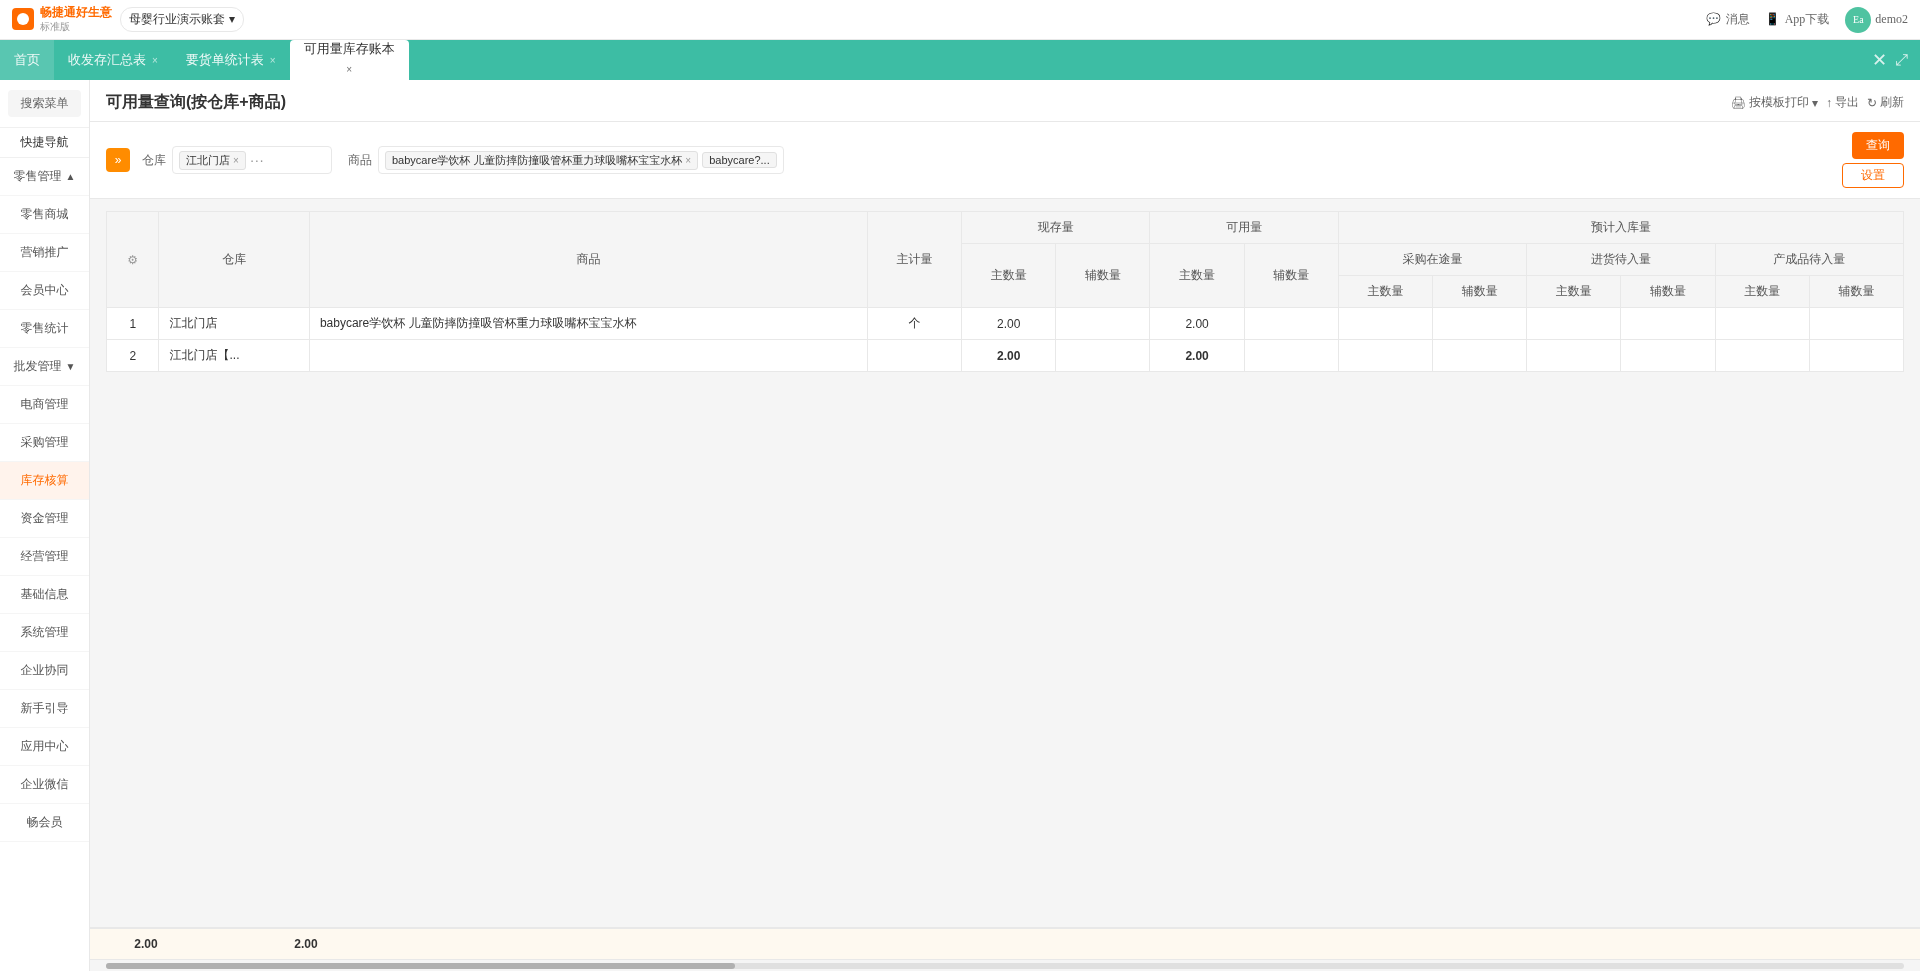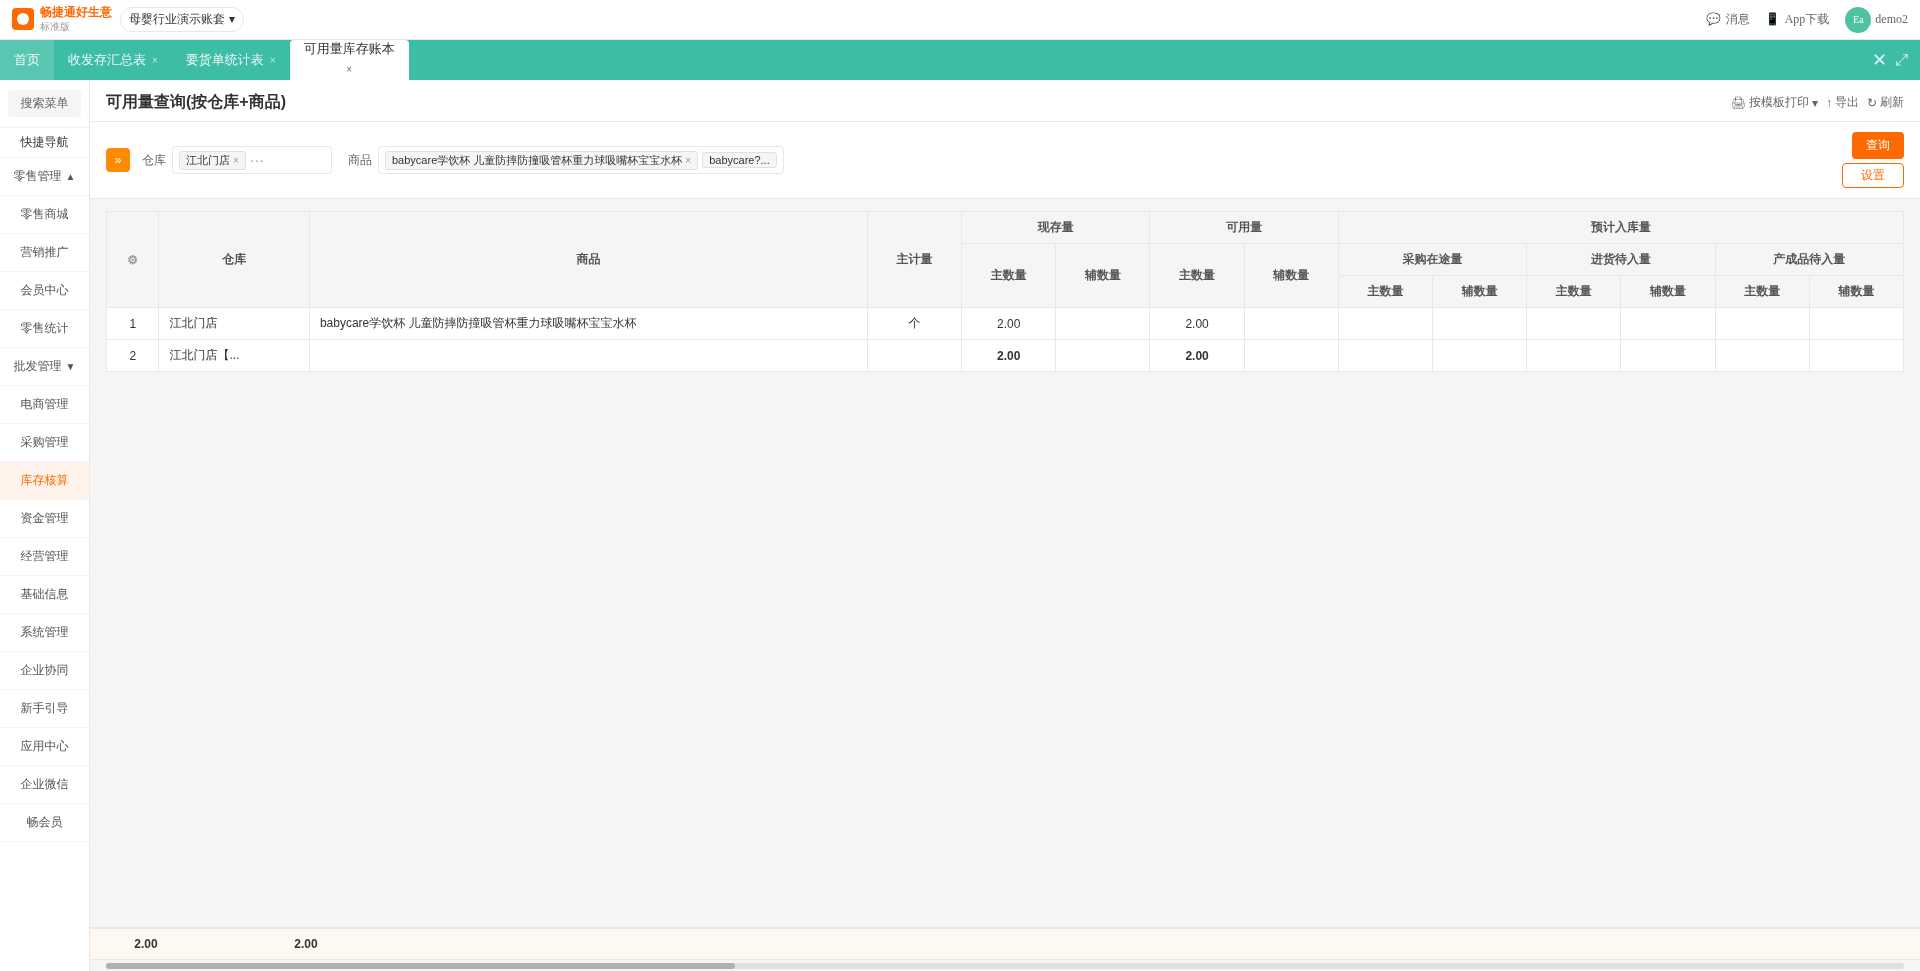--- a/index.html
+++ b/index.html
@@ -189,21 +189,21 @@
     }
     .data-table th, .data-table td {
       border: 1px solid #e8e8e8;
       padding: 7px 10px;
       text-align: center;
       white-space: nowrap;
     }
     .data-table th {
       background: #f5f5f5;
       color: #555;
-      font-weight: bold;
+      font-weight: normal;
     }
     .data-table td {
       color: #333;
     }
     .data-table .col-left { text-align: left; }
     .th-group { background: #f0f0f0; }
     .gear-icon { color: #999; cursor: pointer; }
 
     
     .table-footer {

